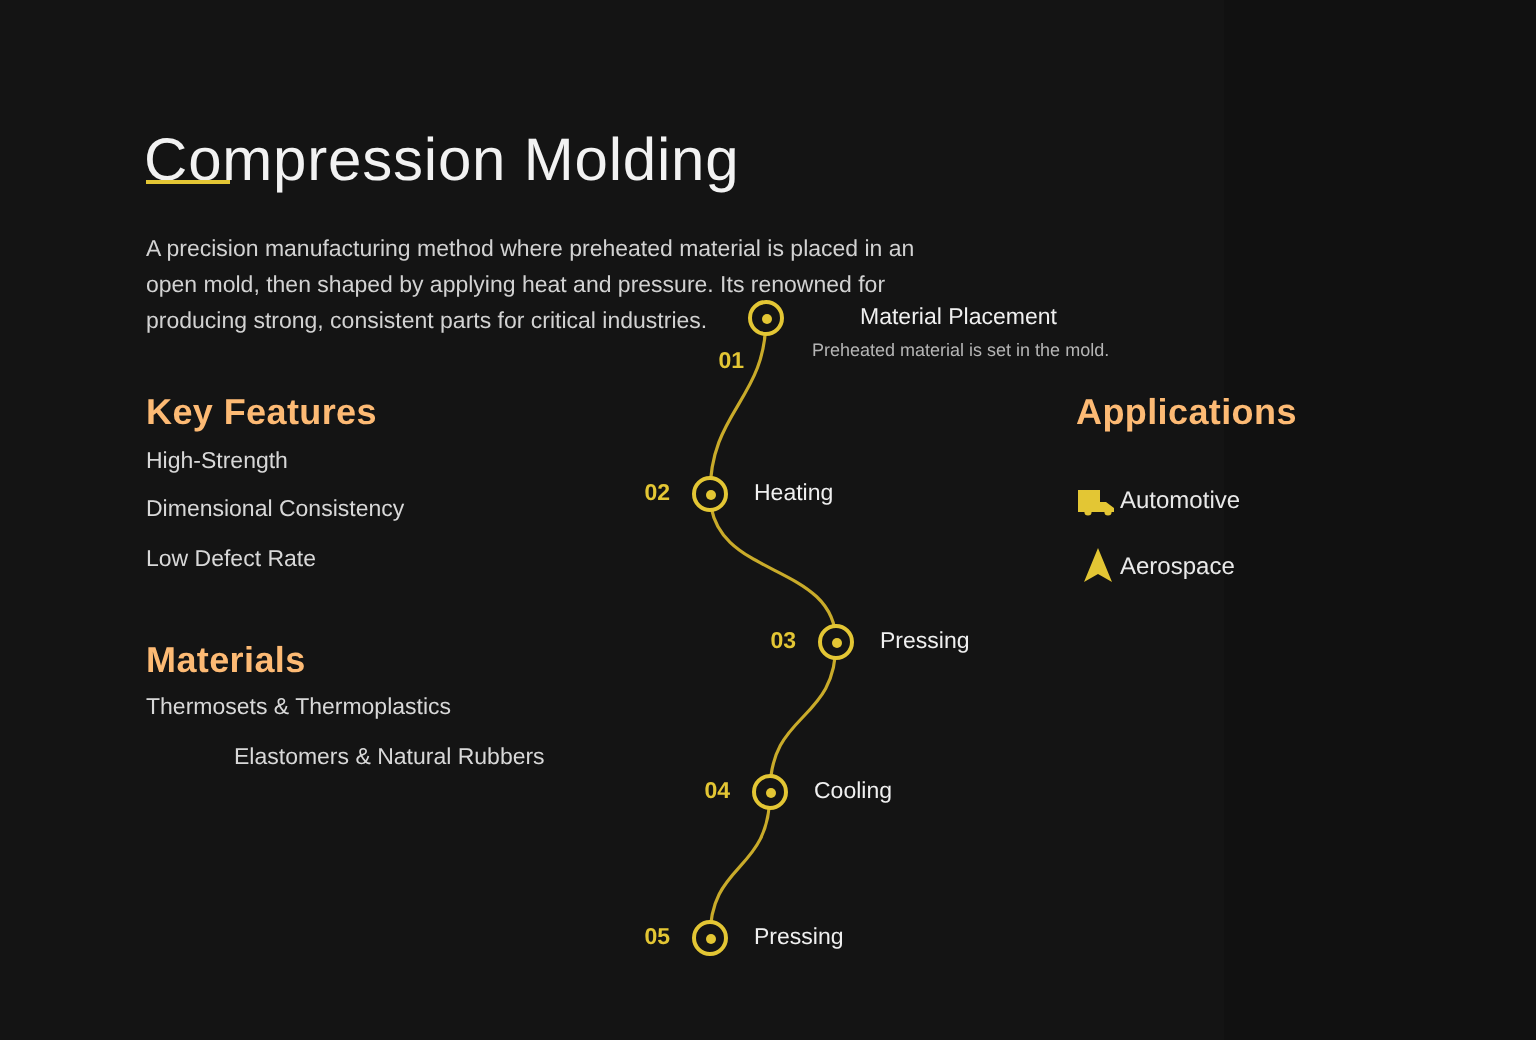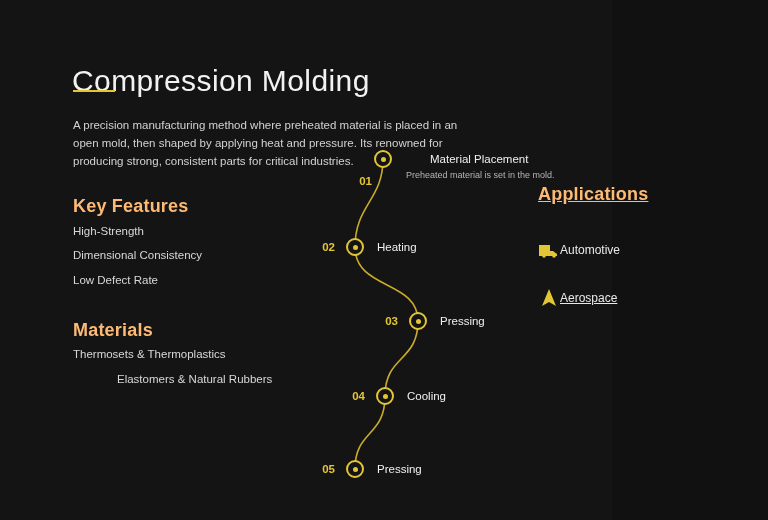--- a/index.html
+++ b/index.html
@@ -53,21 +53,21 @@
   
   .col-heading {
     position: absolute;
     font-size: 18px;
     font-weight: bold;
     color: #fdba74;
     letter-spacing: 0.2px;
   }
   #features-heading { left: 73px; top: 196px; }
   #materials-heading { left: 73px; top: 320px; }
-  #apps-heading { left: 538px; top: 184px; text-decoration: underline; }
+  #apps-heading { left: 538px; top: 196px; }
 
   .list-item {
     position: absolute;
     left: 73px;
     font-size: 11.5px;
     color: #d8d8d8;
   }
   #feat-0 { top: 225px; }
   #feat-1 { top: 249px; }
   #feat-2 { top: 274px; }
@@ -75,21 +75,21 @@
   #mat-1 { top: 373px; padding-left: 44px; }
 
   
   .app-row {
     position: absolute;
     left: 538px;
     display: flex;
     align-items: center;
   }
   #app-0 { top: 240px; }
-  #app-1 { top: 288px; text-decoration: underline; }
+  #app-1 { top: 273px; }
   .app-icon {
     width: 22px;
     height: 20px;
     display: flex;
     align-items: center;
     justify-content: center;
   }
   .app-label {
     font-size: 12px;
     color: #e9e9e9;

